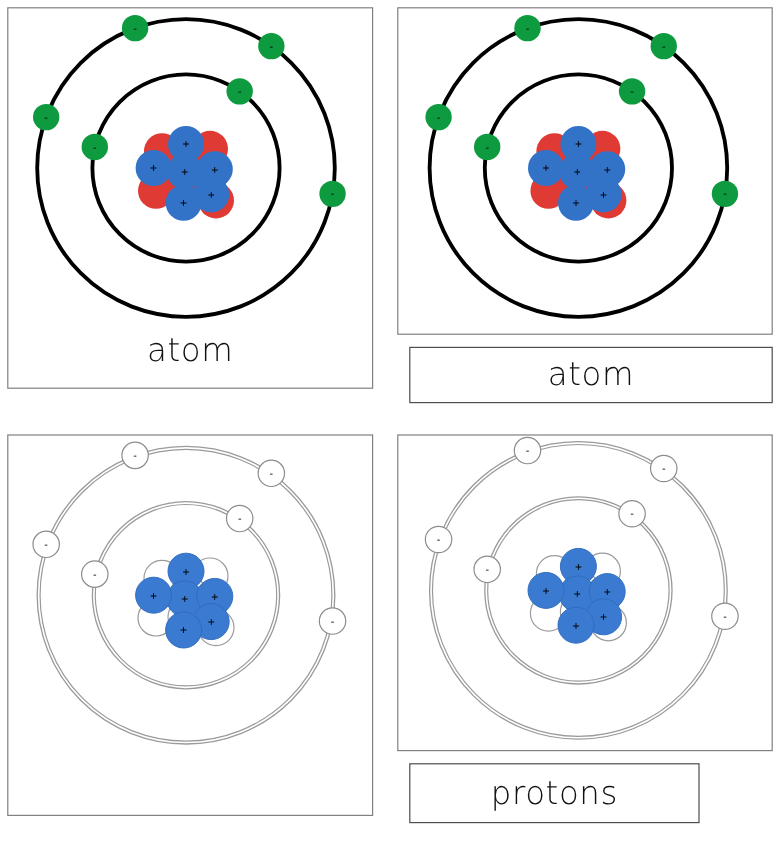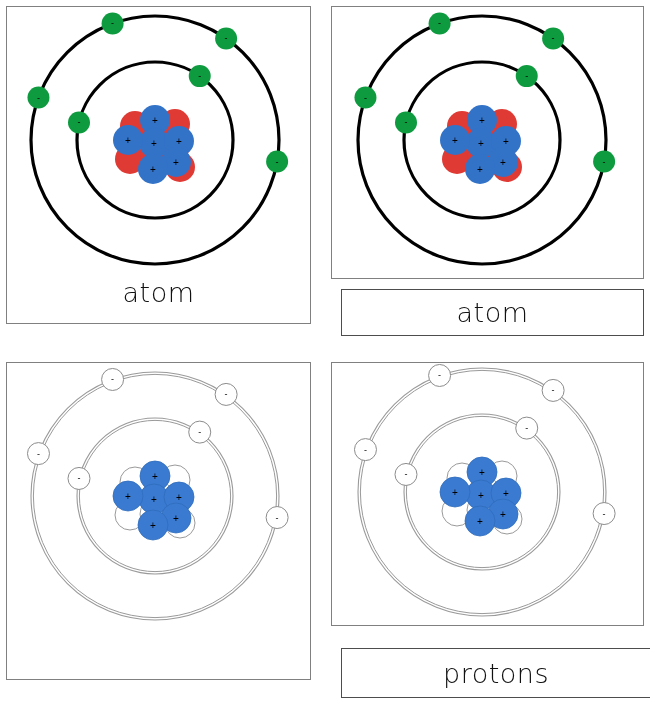--- a/index.html
+++ b/index.html
@@ -44,21 +44,21 @@
   }
 
   .diagram{position:absolute;left:0;top:0;}
 
   
   #card-tl{left:6px;  top:6px;   width:305px; height:318px;}
   #card-tr{left:331px;top:6px;   width:313px; height:273px;}
   #box-tr {left:341px;top:289px; width:303px; height:47px;}
   #card-bl{left:6px;  top:362px; width:305px; height:318px;}
   #card-br{left:331px;top:362px; width:313px; height:264px;}
-  #box-br {left:341px;top:636px; width:310px; height:50px;margin-top:12px;}
+  #box-br {left:341px;top:636px; width:242px; height:50px;}
 
   #card-tl .label-text{top:272px;}
 </style>
 </head>
 <body>
 
 <div class="sheet">
 
   <div class="card card-full" id="card-tl">
     <svg class="diagram" width="303" height="270" viewBox="0 0 303 270">

